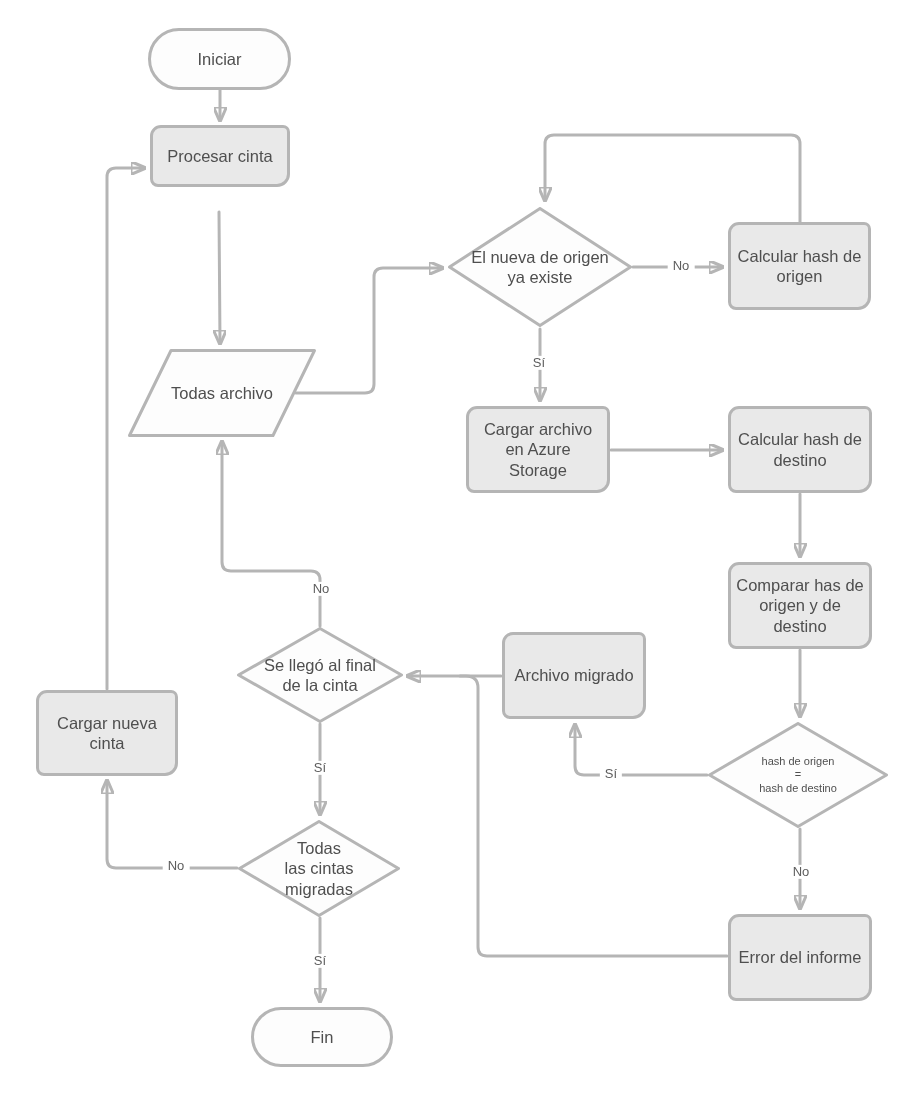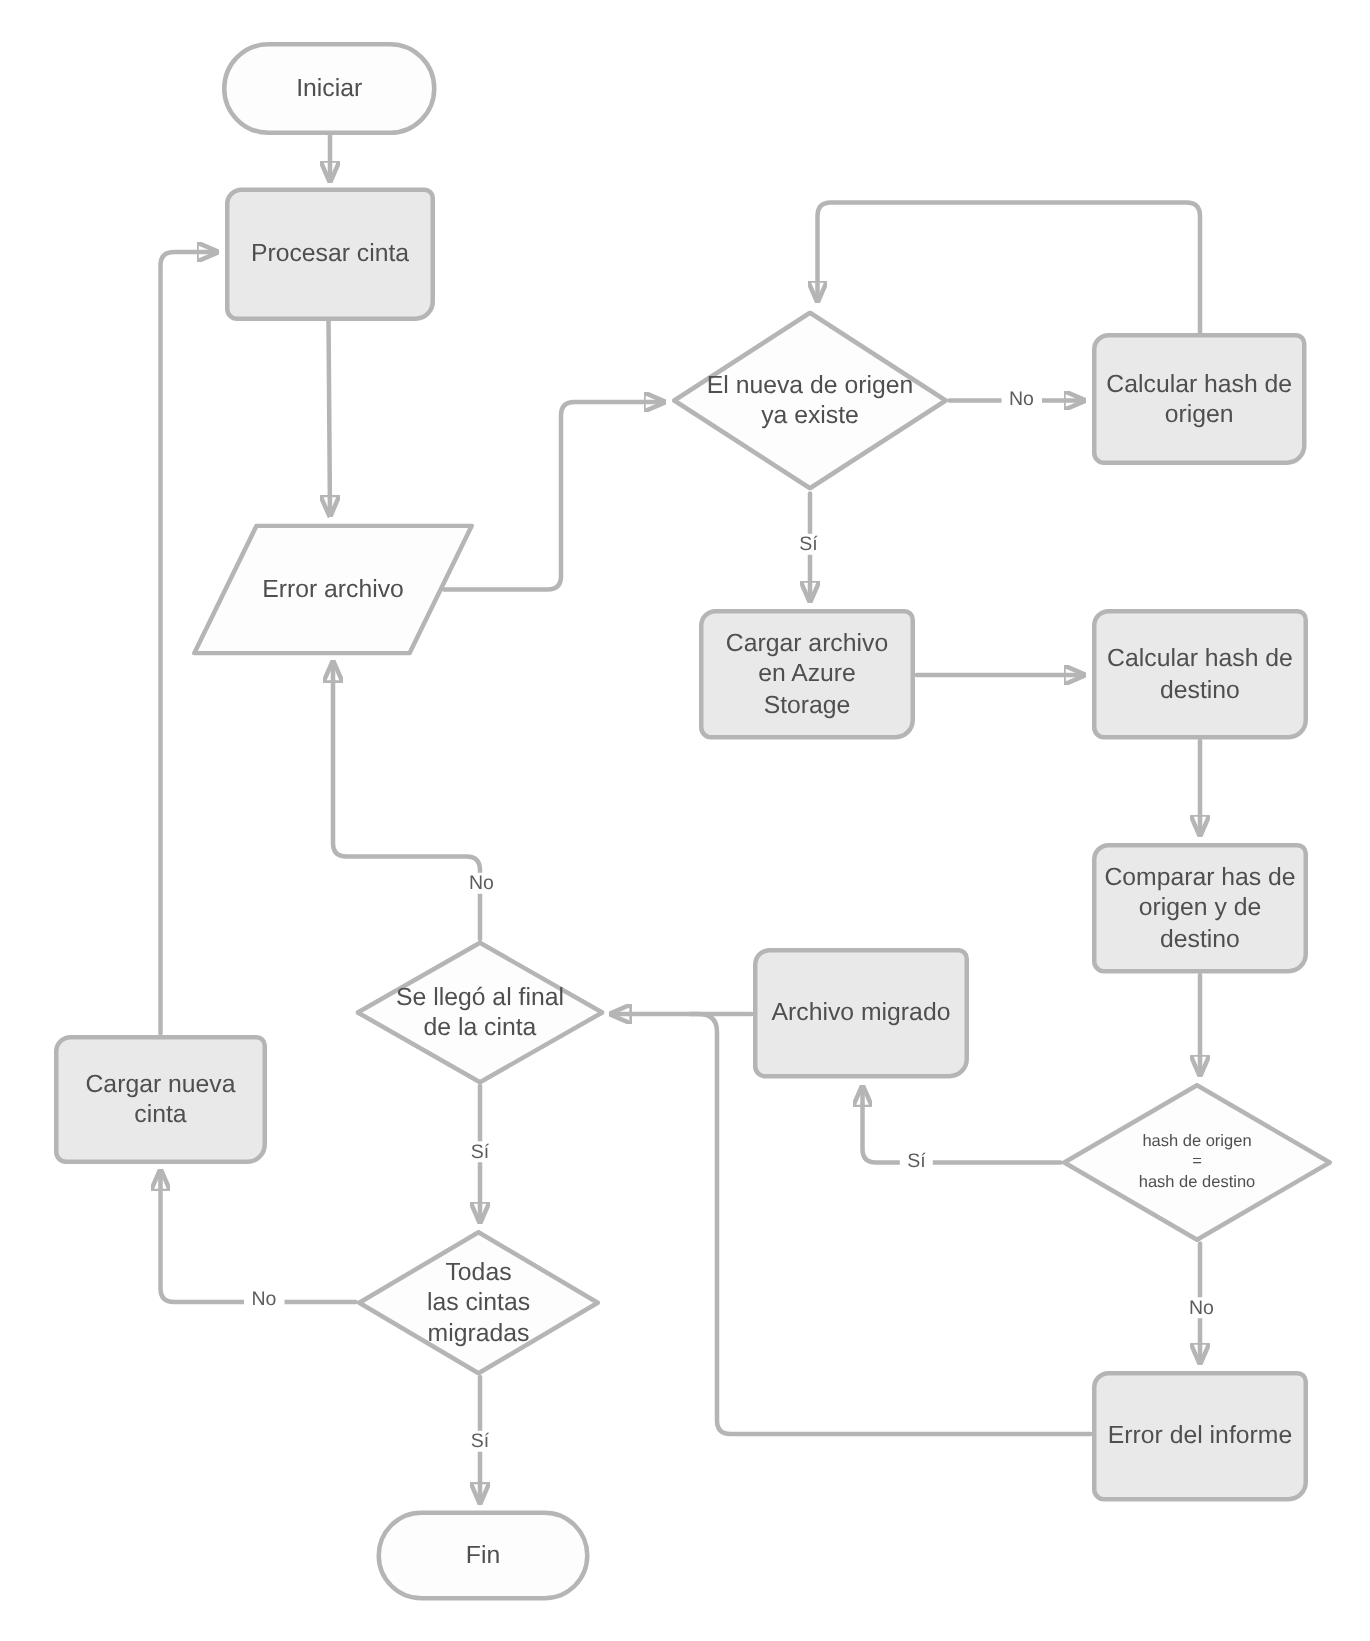--- a/index.html
+++ b/index.html
@@ -99,29 +99,29 @@
     <path d="M320,724 L320,814" marker-end="url(#arrow)"></path>
     <path d="M237,868 L116,868 Q107,868 107,859 L107,781" marker-end="url(#arrow)"></path>
     <path d="M107,689 L107,177 Q107,168 116,168 L144,168" marker-end="url(#arrow)"></path>
     <path d="M320,918 L320,1001" marker-end="url(#arrow)"></path>
   </svg>
 
   <div class="node terminator" style="left:148px;top:10px;width:143px;height:62px;margin-top:18px;">
     <span class="lbl">Iniciar</span>
   </div>
 
-  <div class="node process" style="left:150px;top:125px;width:140px;height:89px;">
+  <div class="node process" style="left:150px;top:125px;width:140px;height:62px;">
     <span class="lbl">Procesar cinta</span>
   </div>
 
   <div class="node shaped" style="left:128px;top:349px;width:188px;height:88px;">
     <svg viewBox="0 0 188 88" preserveAspectRatio="none">
       <polygon points="43,1.5 186.5,1.5 145,86.5 1.5,86.5"></polygon>
     </svg>
-    <span class="lbl">Error archivo</span>
+    <span class="lbl">Todas archivo</span>
   </div>
 
   <div class="node shaped" style="left:448px;top:207px;width:184px;height:120px;">
     <svg viewBox="0 0 184 120" preserveAspectRatio="none">
       <polygon points="92,1.5 182.5,60 92,118.5 1.5,60"></polygon>
     </svg>
     <span class="lbl">El nueva de origen
 ya existe</span>
   </div>
 

